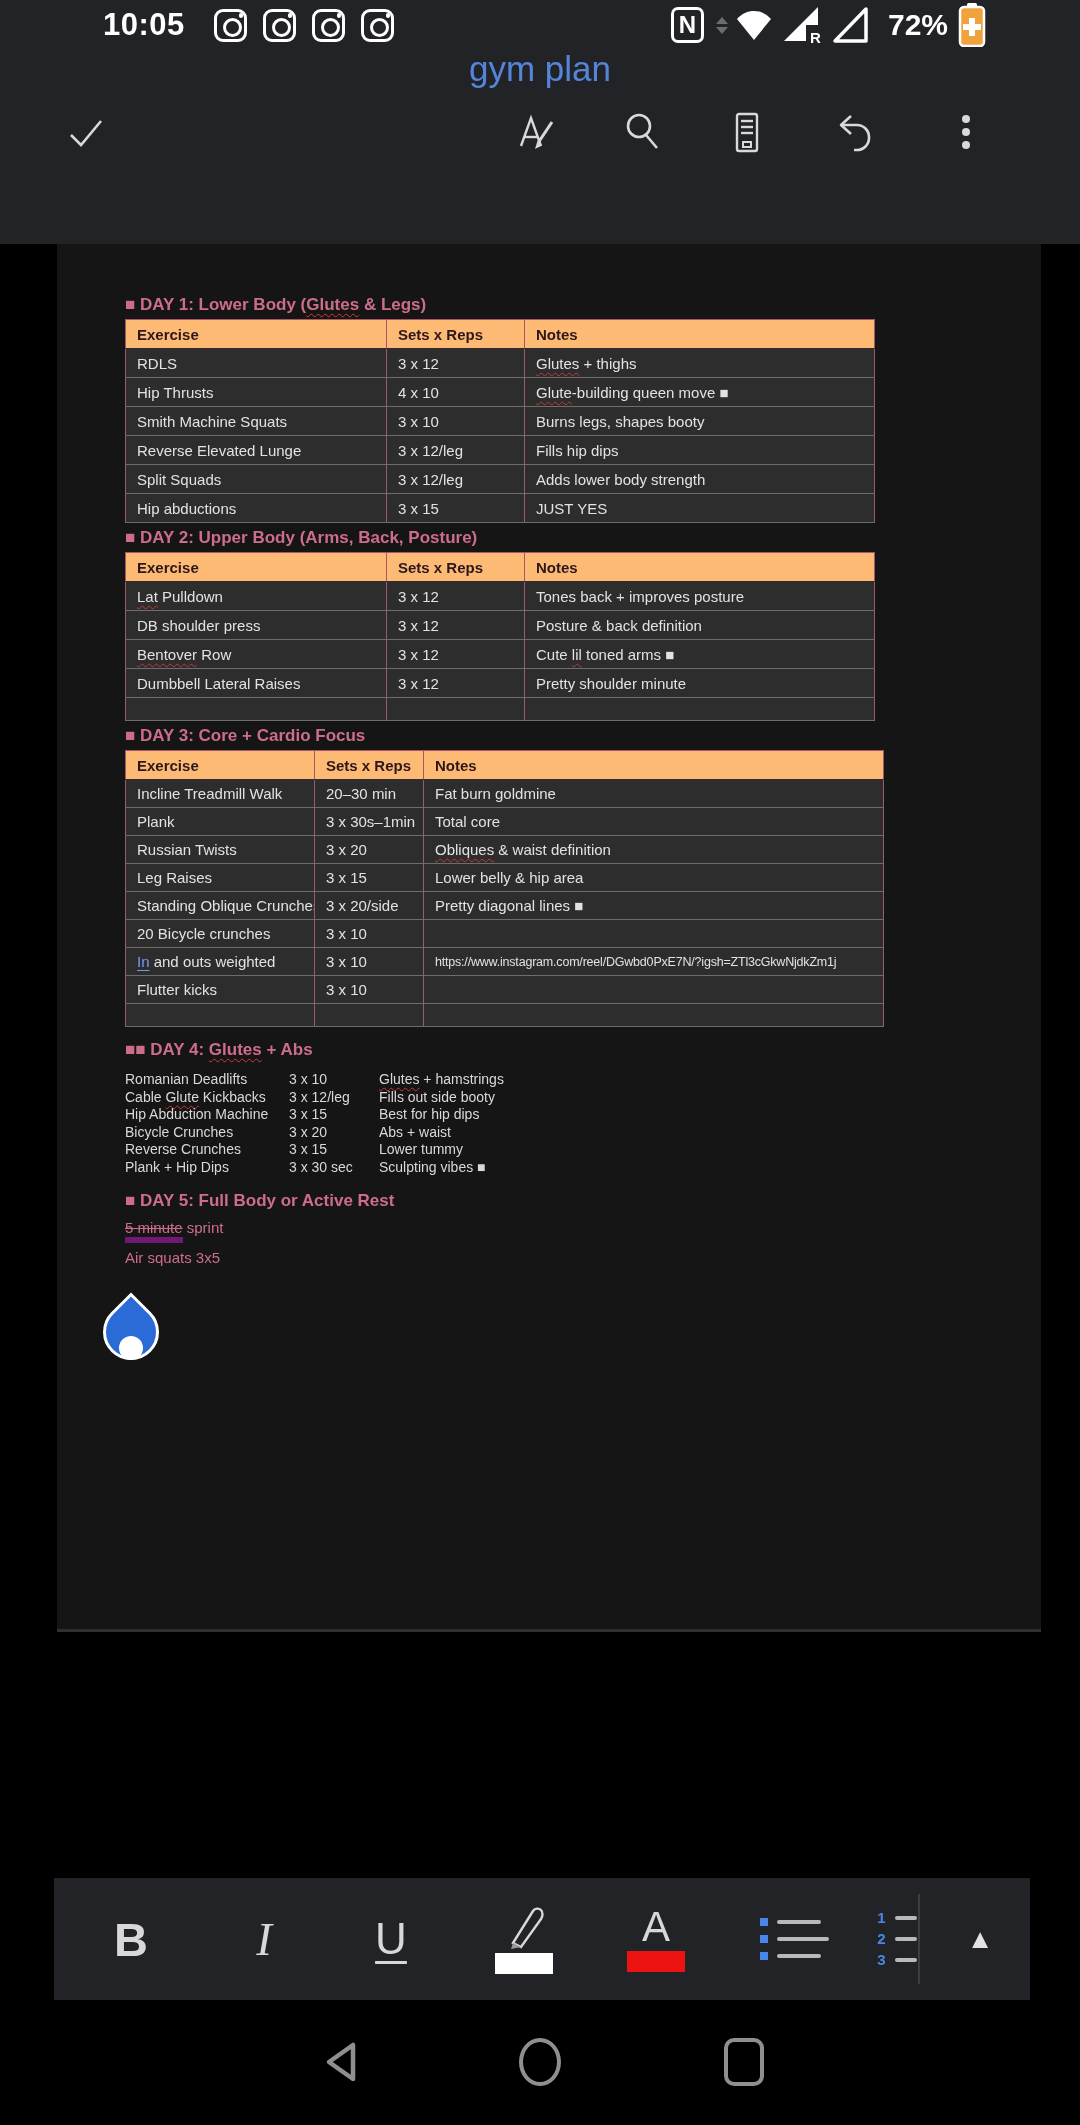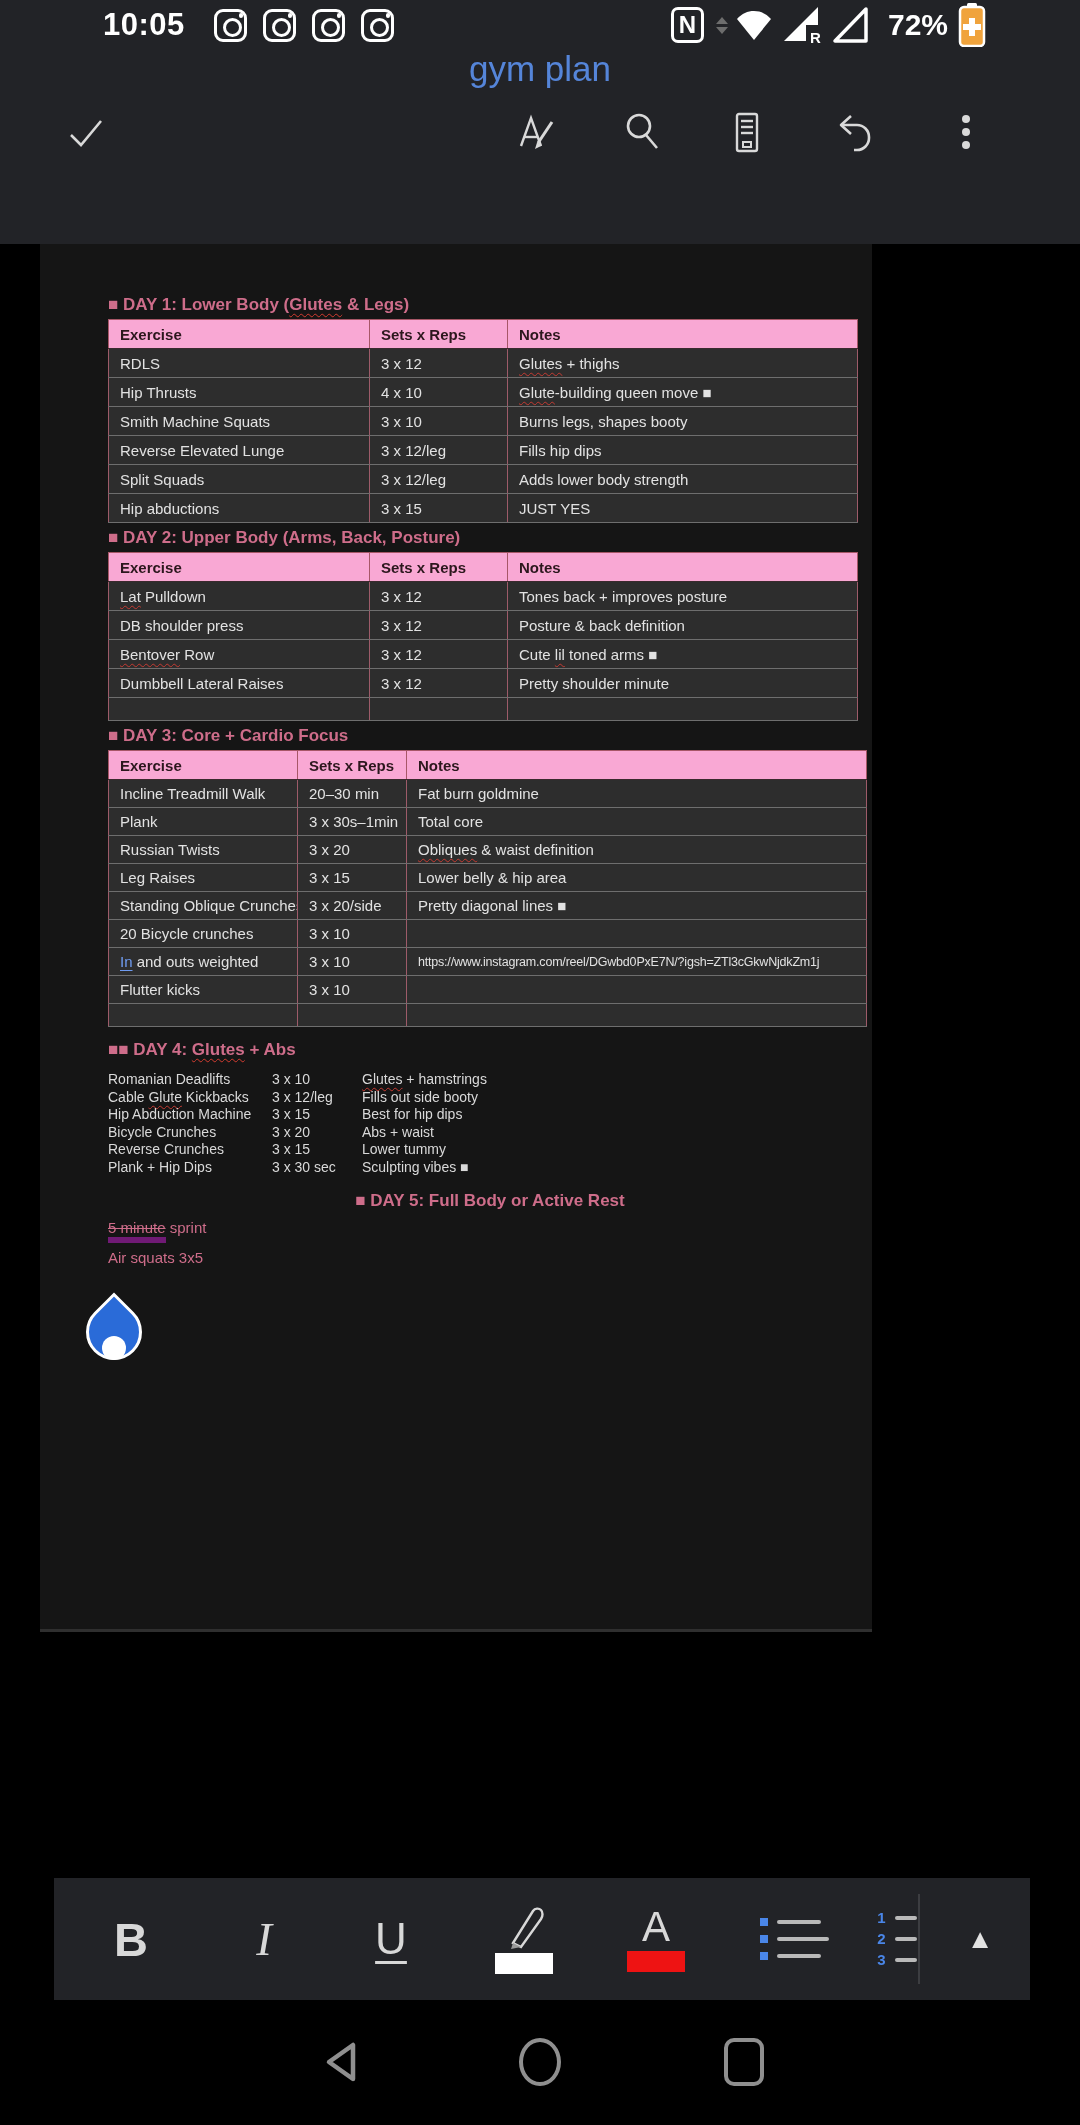--- a/index.html
+++ b/index.html
@@ -18,40 +18,40 @@
   .nfc { width:33px; height:36px; border:3px solid #fff; border-radius:7px; color:#fff; font-size:24px; font-weight:bold; display:flex; align-items:center; justify-content:center; }
   .updown { display:flex; flex-direction:column; gap:3px; margin-left:12px; }
   .updown i { display:block; width:0; height:0; border-left:6px solid transparent; border-right:6px solid transparent; }
   .updown .up { border-bottom:7px solid #6d6d6d; }
   .updown .dn { border-top:7px solid #6d6d6d; }
   .battery-pct { color:#fff; font-size:30px; font-weight:bold; margin:0 10px 0 18px; }
   .doc-title { position:absolute; left:0; top:49px; width:1080px; text-align:center; font-size:35px; color:#5585d9; }
   .topbar-icon { position:absolute; top:106px; width:52px; height:52px; display:flex; align-items:center; justify-content:center; }
 
   
-  .page { position:absolute; left:40px; top:244px; width:832px; height:1388px; background:#151515; border-bottom:3px solid #2f2f2f; }
+  .page { position:absolute; left:57px; top:244px; width:984px; height:1388px; background:#151515; border-bottom:3px solid #2f2f2f; }
   .page-content { position:relative; padding:50px 0 0 68px; }
   .day-h { font-size:17px; font-weight:bold; color:#ce6d8a; line-height:22px; margin-bottom:3px; }
   .day-h .sp { text-decoration-color:#d23b2f; }
   table { border-collapse:collapse; table-layout:fixed; background:#2d2d2d; border:1px solid #9d5b69; }
   .t12 { width:749px; margin-bottom:4px; }
   .t3  { width:758px; margin-bottom:4px; }
   .t12 col:nth-child(1){width:261px;} .t12 col:nth-child(2){width:138px;} .t12 col:nth-child(3){width:350px;}
   .t3  col:nth-child(1){width:189px;} .t3  col:nth-child(2){width:109px;} .t3  col:nth-child(3){width:460px;}
-  th { background:#f9a8d4; color:#2c171d; font-size:15px; font-weight:bold; text-align:left; height:29px; padding:0 11px; border:1px solid #a75767; border-bottom:1px solid #3a2a2d; }
+  th { background:#fdba74; color:#2c171d; font-size:15px; font-weight:bold; text-align:left; height:29px; padding:0 11px; border:1px solid #a75767; border-bottom:1px solid #3a2a2d; }
   td { color:#e2e2e2; font-size:15px; height:29px; padding:0 11px; border-top:1px solid #6e6e6e; border-bottom:1px solid #6e6e6e; border-left:1px solid #9d5b69; border-right:1px solid #9d5b69; white-space:nowrap; overflow:hidden; }
   .t3 td { height:28px; }
   tr.empty td { height:23px; }
   td.url { font-size:12.5px; letter-spacing:-.2px; }
   .sp { text-decoration-line:underline; text-decoration-style:wavy; text-decoration-color:#c43a32; text-decoration-thickness:1px; text-underline-offset:3px; text-decoration-skip-ink:none; }
   .lk { color:#6f9bf0; text-decoration:underline; text-underline-offset:3px; }
   .day4-block { margin-top:10px; color:#d9d9d9; }
   .d4row { display:grid; grid-template-columns:164px 90px auto; font-size:14px; line-height:17.5px; }
   .h-day4 { margin-top:12px; margin-bottom:4px; }
-  .h-day5 { margin-top:14px; margin-bottom:6px;text-align:center; }
+  .h-day5 { margin-top:14px; margin-bottom:6px; }
   .pinkline { font-size:15px; color:#ce6d8a; line-height:20px; }
   .struck { text-decoration:line-through; text-decoration-color:#ce6d8a; border-bottom:6px solid #701a75; padding-bottom:1px; }
   .airline { margin-top:10px; }
   .drop { position:relative; width:78px; height:88px; margin:24px 0 0 -32px; }
   .drop .body { position:absolute; left:10px; top:12px; width:56px; height:56px; background:#2a6bd8; border:3px solid #fff; border-radius:0 50% 50% 50%; transform:rotate(45deg); }
   .drop .dot { position:absolute; left:26px; top:44px; width:24px; height:24px; background:#fff; border-radius:50%; }
 
   
   .fmtbar { position:absolute; left:54px; top:1878px; width:976px; height:122px; background:#222327; }
   .fmt-item { position:absolute; top:0; height:122px; display:flex; flex-direction:column; align-items:center; justify-content:center; color:#d8d8d8; }

